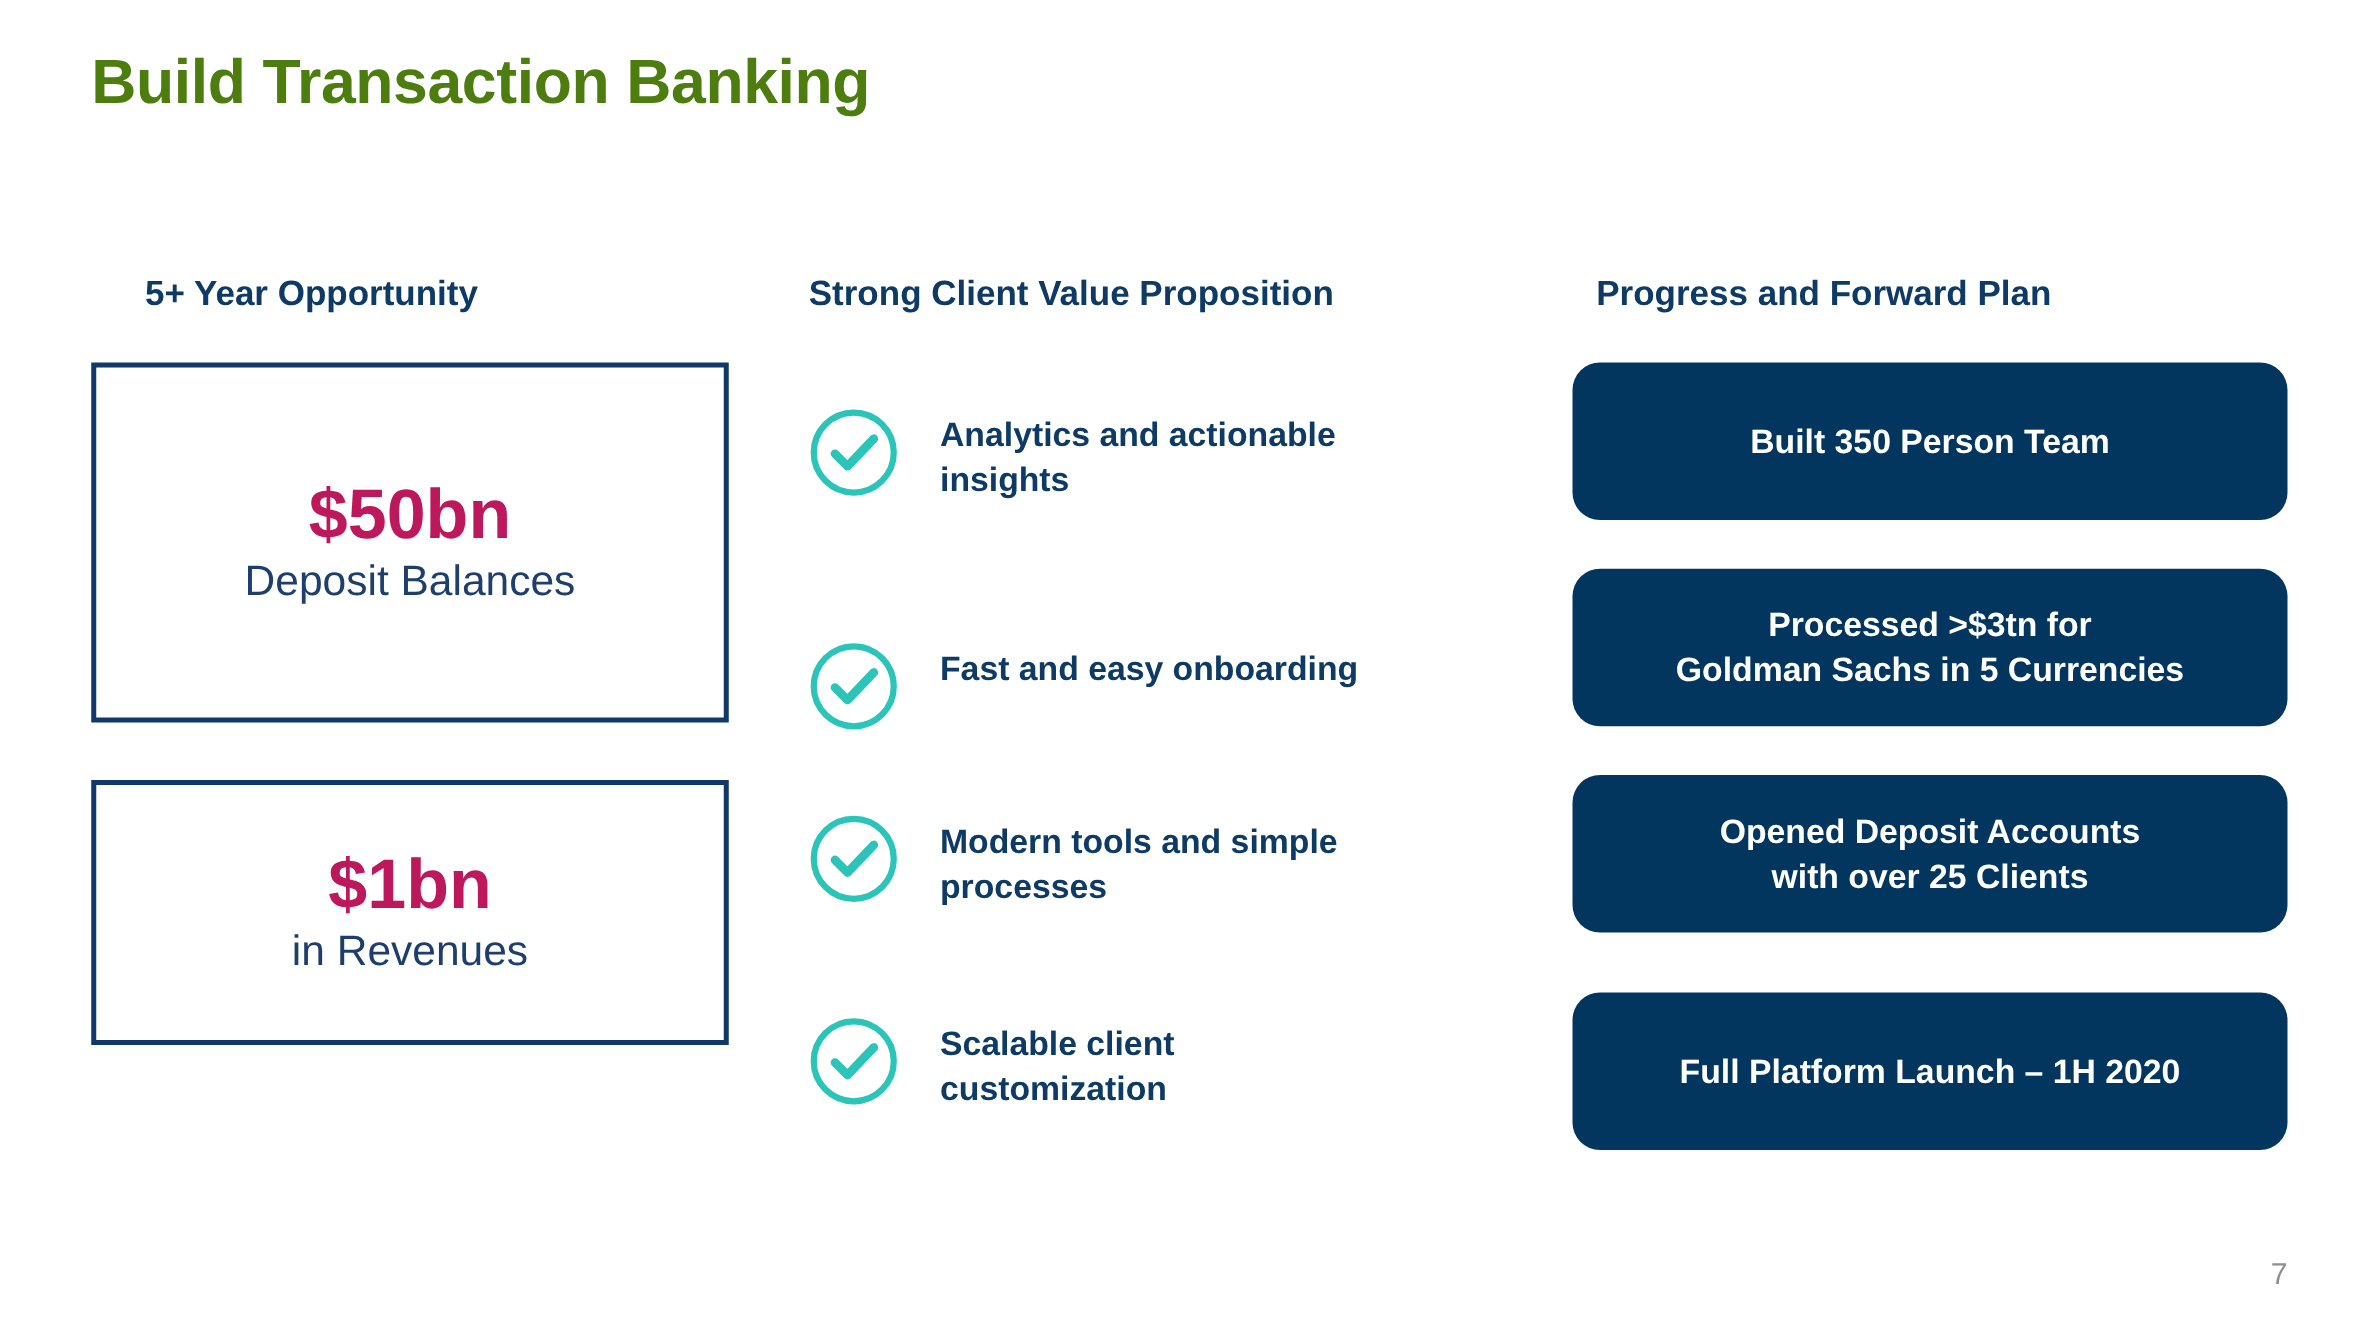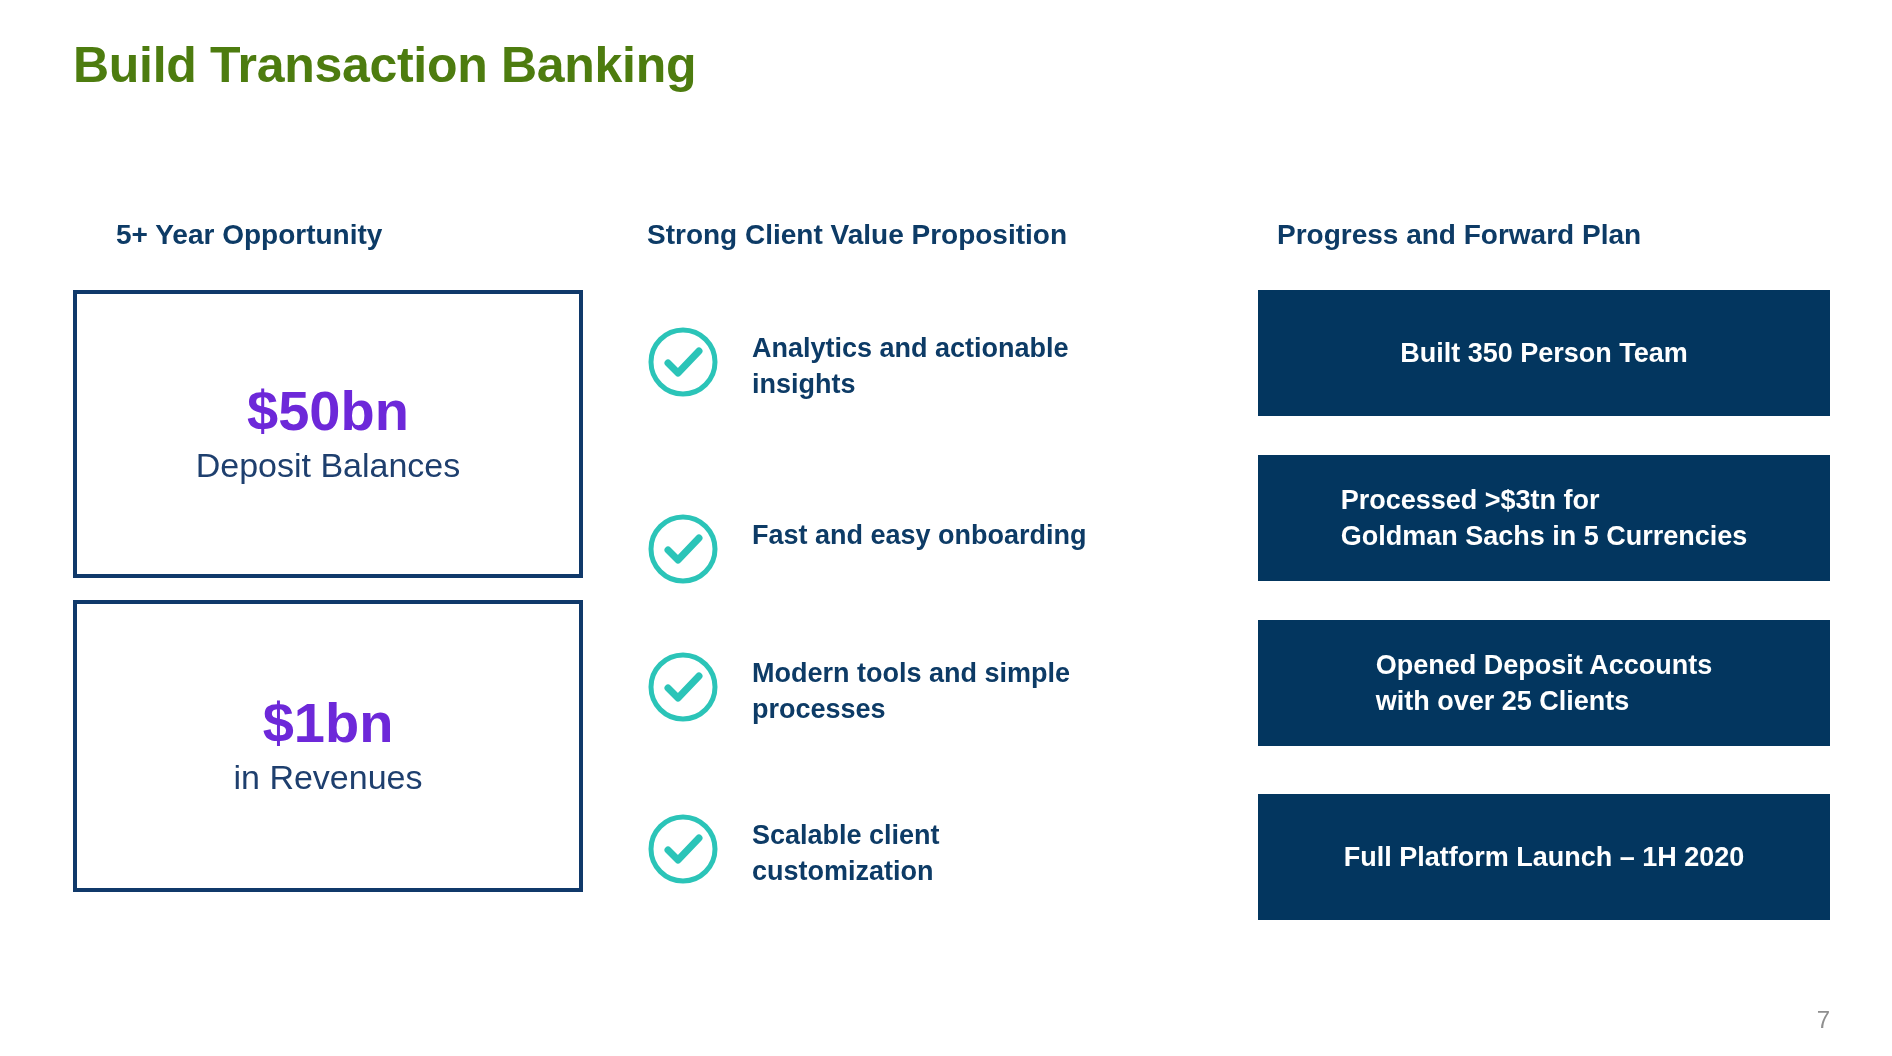--- a/index.html
+++ b/index.html
@@ -52,26 +52,26 @@
     border: 4px solid #10396a;
     background: #ffffff;
     box-sizing: border-box;
     display: flex;
     flex-direction: column;
     align-items: center;
     justify-content: center;
     text-align: center;
   }
   .metric-box.m1 { top: 290px; height: 288px; }
-  .metric-box.m2 { top: 600px; height: 292px; }
+  .metric-box.m2 { top: 624px; height: 212px; }
 
   .metric-value {
     font-size: 56px;
     font-weight: bold;
-    color: #6d28d9;
+    color: #be185d;
     line-height: 1.05;
   }
   .metric-label {
     font-size: 34px;
     font-weight: normal;
     color: #1e3f6e;
     line-height: 1.2;
     margin-top: 4px;
   }
 
@@ -108,20 +108,22 @@
   
   .progress-box {
     position: absolute;
     left: 1258px;
     width: 572px;
     background: #03365f;
     box-sizing: border-box;
     display: flex;
     align-items: center;
     justify-content: center;
+    text-align: center;
+    border-radius: 22px;
   }
   .progress-box.p1 { top: 290px; height: 126px; }
   .progress-box.p2 { top: 455px; height: 126px; }
   .progress-box.p3 { top: 620px; height: 126px; }
   .progress-box.p4 { top: 782px; height: 126px; margin-top: 12px; }
 
   .progress-text {
     color: #ffffff;
     font-size: 27px;
     font-weight: bold;

